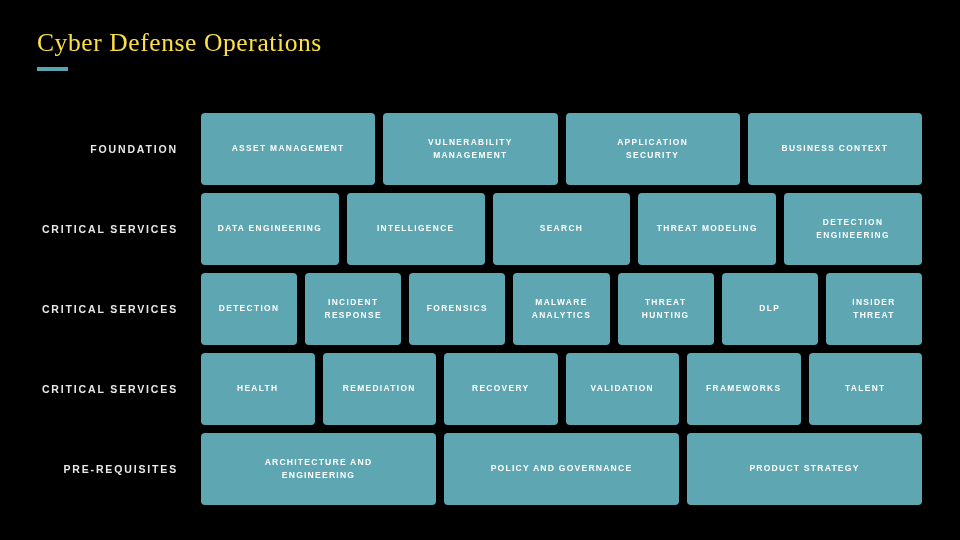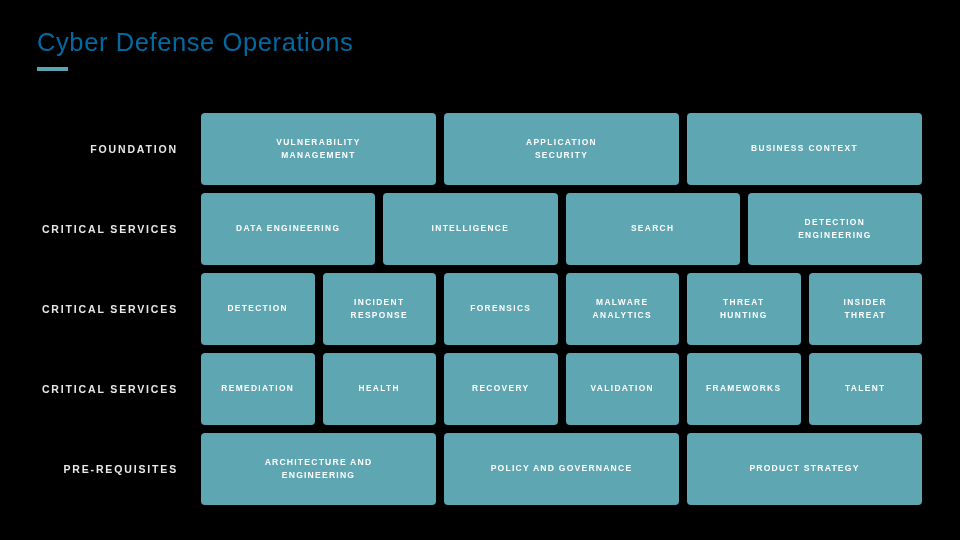--- a/index.html
+++ b/index.html
@@ -26,24 +26,24 @@
 
   
   #header {
     position: absolute;
     left: 37px;
     top: 28px;
     width: 880px;
   }
 
   #title {
-    font-family: Liberation Sans, sans-serif;
+    font-family: Liberation Serif, serif;
     font-size: 25.5px;
     font-weight: 400;
-    color: #0369a1;
+    color: #fde047;
     letter-spacing: 0.6px;
     line-height: 1.15;
     white-space: nowrap;
   }
 
   #title-accent {
     margin-top: 10px;
     width: 31px;
     height: 4px;
     background: #5aa4b2;
@@ -130,20 +130,23 @@
   </div>
 
   <div id="matrix">
 
     <div class="row row-foundation">
       <div class="row-label-cell">
         <div class="row-label">FOUNDATION</div>
       </div>
       <div class="row-cards">
         <div class="card">
+          <span class="card-label">ASSET MANAGEMENT</span>
+        </div>
+        <div class="card">
           <span class="card-label">VULNERABILITY
 MANAGEMENT</span>
         </div>
         <div class="card">
           <span class="card-label">APPLICATION
 SECURITY</span>
         </div>
         <div class="card">
           <span class="card-label">BUSINESS CONTEXT</span>
         </div>
@@ -158,20 +161,23 @@
         <div class="card">
           <span class="card-label">DATA ENGINEERING</span>
         </div>
         <div class="card">
           <span class="card-label">INTELLIGENCE</span>
         </div>
         <div class="card">
           <span class="card-label">SEARCH</span>
         </div>
         <div class="card">
+          <span class="card-label">THREAT MODELING</span>
+        </div>
+        <div class="card">
           <span class="card-label">DETECTION
 ENGINEERING</span>
         </div>
       </div>
     </div>
 
     <div class="row row-critical-2">
       <div class="row-label-cell">
         <div class="row-label">CRITICAL SERVICES</div>
       </div>
@@ -188,36 +194,39 @@
         </div>
         <div class="card">
           <span class="card-label">MALWARE
 ANALYTICS</span>
         </div>
         <div class="card">
           <span class="card-label">THREAT
 HUNTING</span>
         </div>
         <div class="card">
+          <span class="card-label">DLP</span>
+        </div>
+        <div class="card">
           <span class="card-label">INSIDER
 THREAT</span>
         </div>
       </div>
     </div>
 
     <div class="row row-critical-3">
       <div class="row-label-cell">
         <div class="row-label">CRITICAL SERVICES</div>
       </div>
       <div class="row-cards">
         <div class="card">
+          <span class="card-label">HEALTH</span>
+        </div>
+        <div class="card">
           <span class="card-label">REMEDIATION</span>
-        </div>
-        <div class="card">
-          <span class="card-label">HEALTH</span>
         </div>
         <div class="card">
           <span class="card-label">RECOVERY</span>
         </div>
         <div class="card">
           <span class="card-label">VALIDATION</span>
         </div>
         <div class="card">
           <span class="card-label">FRAMEWORKS</span>
         </div>

